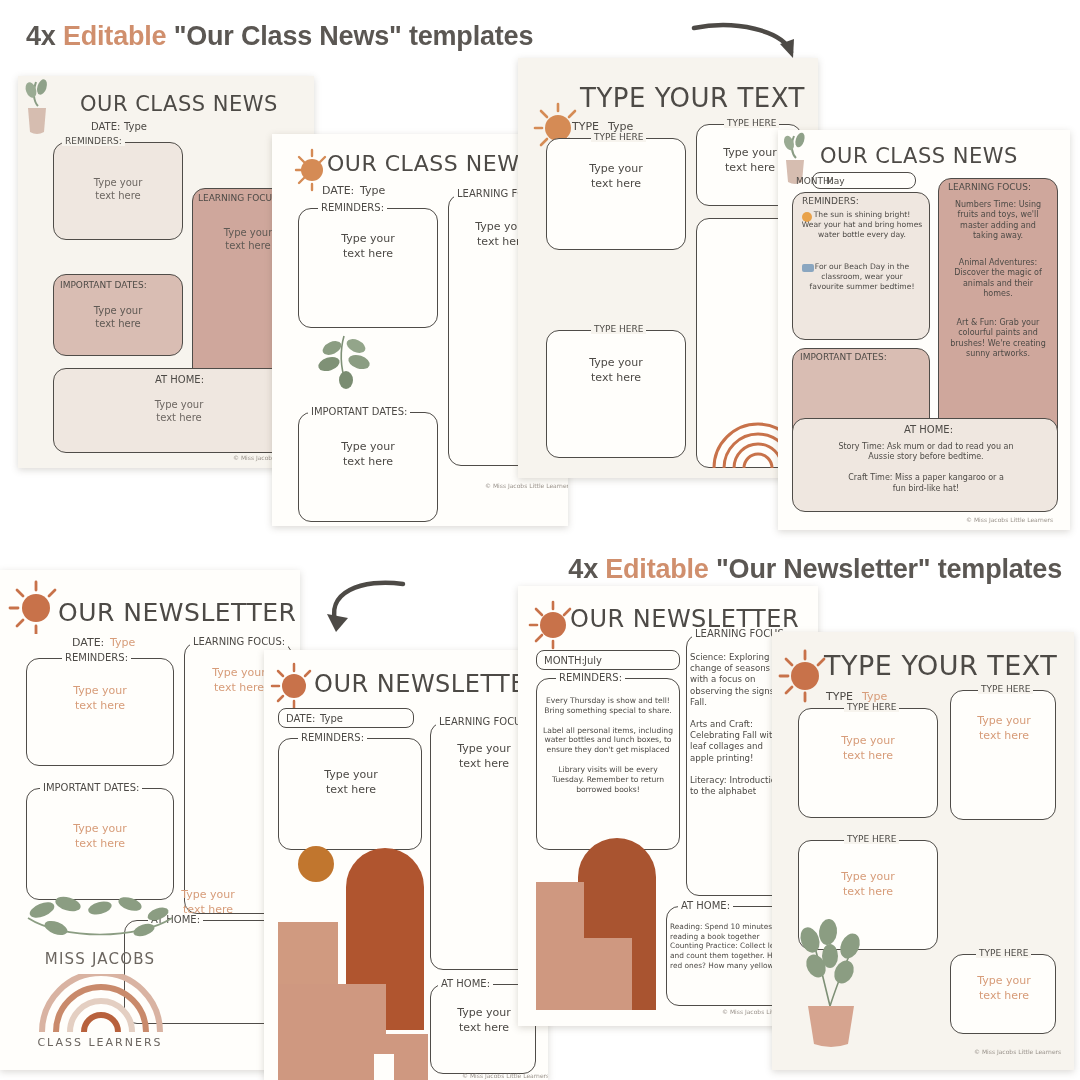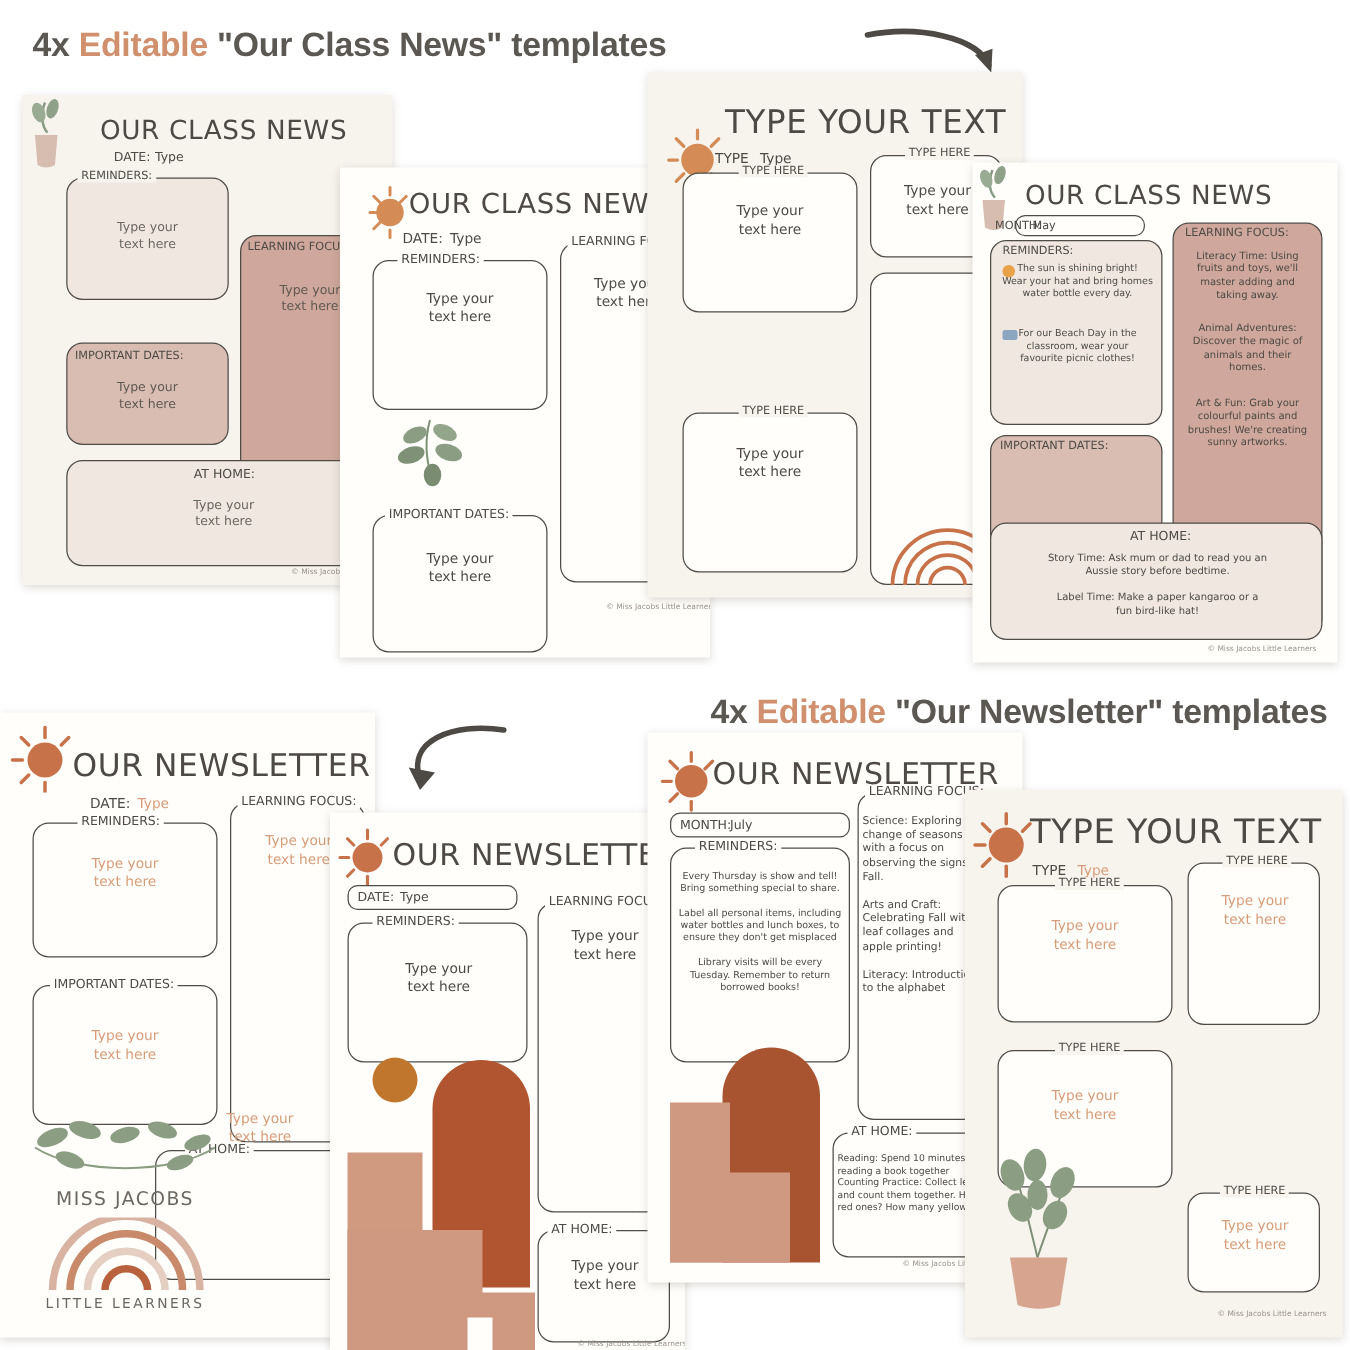--- a/index.html
+++ b/index.html
@@ -263,26 +263,26 @@
   
   <div class="box filled-l" style="left:14px;top:62px;width:138px;height:148px;"></div>
   <div class="lbl" style="left:24px;top:66px;font-size:9px;">REMINDERS:</div>
   <div style="position:absolute;left:24px;top:82px;width:10px;height:10px;border-radius:50%;background:#e9a24a;"></div>
   <div class="bodytxt" style="left:20px;top:80px;width:128px;font-size:7.6px;">The sun is shining bright!
 Wear your hat and bring homes
 water bottle every day.</div>
   <div style="position:absolute;left:24px;top:134px;width:12px;height:8px;border-radius:2px;background:#8aa6c0;"></div>
   <div class="bodytxt" style="left:20px;top:132px;width:128px;font-size:7.6px;">For our Beach Day in the
 classroom, wear your
-favourite picnic clothes!</div>
+favourite summer bedtime!</div>
 
   
   <div class="box filled-d" style="left:160px;top:48px;width:120px;height:330px;"></div>
   <div class="lbl" style="left:170px;top:52px;font-size:9px;">LEARNING FOCUS:</div>
-  <div class="bodytxt" style="left:164px;top:70px;width:112px;font-size:8px;">Literacy Time: Using
+  <div class="bodytxt" style="left:164px;top:70px;width:112px;font-size:8px;">Numbers Time: Using
 fruits and toys, we'll
 master adding and
 taking away.</div>
   <div class="bodytxt" style="left:164px;top:128px;width:112px;font-size:8px;">Animal Adventures:
 Discover the magic of
 animals and their
 homes.</div>
   <div class="bodytxt" style="left:164px;top:188px;width:112px;font-size:8px;">Art &amp; Fun: Grab your
 colourful paints and
 brushes! We're creating
@@ -291,21 +291,21 @@
   
   <div class="box filled-m" style="left:14px;top:218px;width:138px;height:100px;"></div>
   <div class="lbl" style="left:22px;top:222px;font-size:9px;">IMPORTANT DATES:</div>
 
   
   <div class="box filled-l" style="left:14px;top:288px;width:266px;height:94px;"></div>
   <div class="lbl" style="left:126px;top:294px;font-size:10px;">AT HOME:</div>
   <div class="bodytxt" style="left:24px;top:312px;width:248px;font-size:8px;">Story Time: Ask mum or dad to read you an
 Aussie story before bedtime.
 
-Label Time: Make a paper kangaroo or a
+Craft Time: Miss a paper kangaroo or a
 fun bird-like hat!</div>
 
   <div class="copyright" style="left:188px;top:386px;font-size:6px;">© Miss Jacobs Little Learners</div>
 </div>
 
 <div class="page white" style="left:0px;top:570px;width:300px;height:500px;">
   <svg class="sun" style="left:8px;top:8px;" width="56" height="56">
     <circle cx="28" cy="30" r="14" fill="#c8724a"></circle>
     <g stroke="#c8724a" stroke-width="2.8" stroke-linecap="round">
       <line x1="28" y1="4" x2="28" y2="12"></line>
@@ -358,21 +358,21 @@
   </svg>
   <div class="logo-txt" style="left:0;top:62px;width:176px;font-size:15px;letter-spacing:1.2px;">MISS JACOBS</div>
   <svg width="130" height="58" style="position:absolute;left:24px;top:86px;">
     <g fill="none" stroke-width="6">
       <path d="M6,58 A59,59 0 0 1 124,58" stroke="#d9b3a2"></path>
       <path d="M20,58 A45,45 0 0 1 110,58" stroke="#c98a6b"></path>
       <path d="M34,58 A31,31 0 0 1 96,58" stroke="#e4cfc2"></path>
       <path d="M48,58 A17,17 0 0 1 82,58" stroke="#b8613c"></path>
     </g>
   </svg>
-  <div class="logo-txt" style="left:0;top:148px;width:176px;font-size:11px;letter-spacing:2px;">LITTLE LEARNERS</div>
+  <div class="logo-txt" style="left:0;top:148px;width:176px;font-size:11px;letter-spacing:2px;">CLASS LEARNERS</div>
 </div>
 
 <div class="page white" style="left:264px;top:650px;width:284px;height:430px;">
   <svg class="sun" style="left:6px;top:10px;" width="50" height="50">
     <circle cx="24" cy="26" r="12" fill="#c8724a"></circle>
     <g stroke="#c8724a" stroke-width="2.5" stroke-linecap="round">
       <line x1="24" y1="4" x2="24" y2="11"></line>
       <line x1="2" y1="26" x2="9" y2="26"></line>
       <line x1="8" y1="11" x2="13" y2="16"></line>
       <line x1="8" y1="41" x2="13" y2="36"></line>

